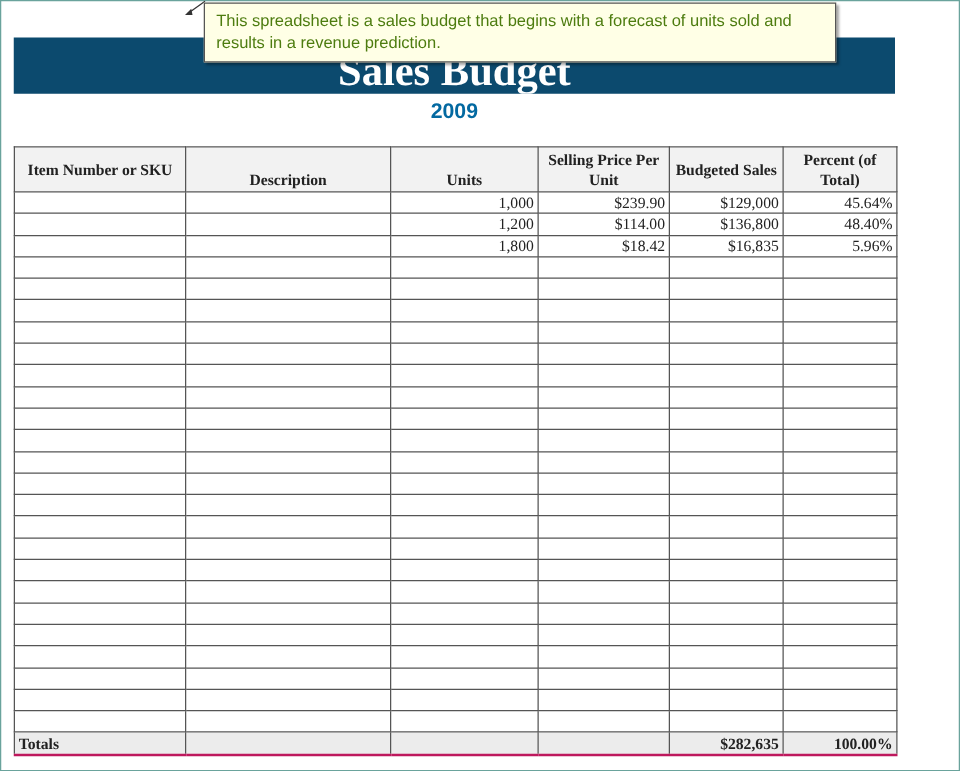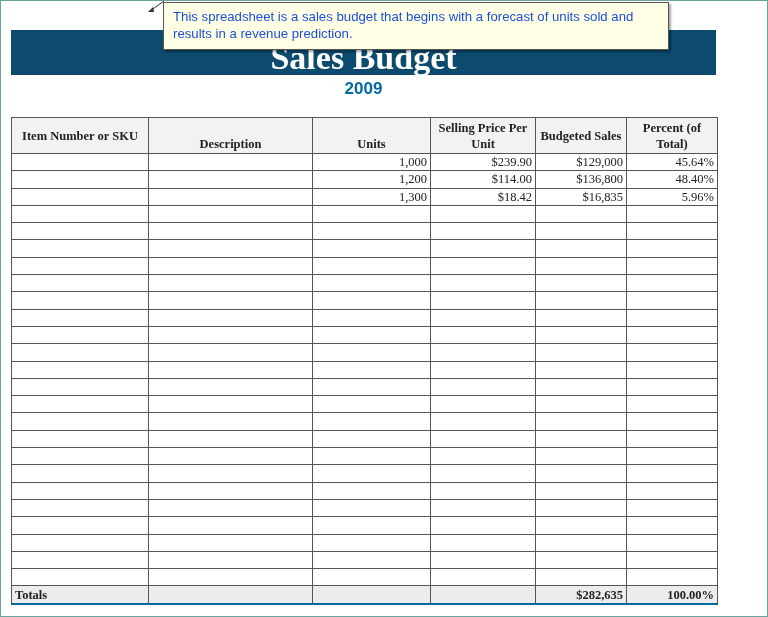--- a/index.html
+++ b/index.html
@@ -1,28 +1,28 @@
 <!DOCTYPE html>
 <html><head>
 <meta charset="utf-8">
 <style>
   html,body{margin:0;padding:0;}
   body{width:768px;height:617px;position:relative;background:#fff;overflow:hidden;font-family:"Liberation Serif",serif;}
   .frame{position:absolute;left:0;top:0;width:766px;height:615px;border:1px solid #6aa39c;}
   .banner{position:absolute;left:11px;top:30px;width:705px;height:45px;background:#0c4a6e;overflow:hidden;}
   .banner-title{position:absolute;left:0;right:0;top:8px;text-align:center;color:#fff;font-weight:bold;font-size:34px;line-height:40px;font-family:"Liberation Serif",serif;}
   .year{position:absolute;left:0;width:727px;top:79px;text-align:center;font-family:"Liberation Sans",sans-serif;font-weight:bold;font-size:17px;color:#0369a1;}
-  .tooltip{position:absolute;left:163px;top:2px;width:506px;height:48px;background:#ffffe6;border:1px solid #555;box-shadow:2px 2px 2px rgba(0,0,0,.35);font-family:"Liberation Sans",sans-serif;font-size:13.2px;line-height:17px;color:#1d4ed8;padding:5px 9px;box-sizing:border-box;z-index:5;}
+  .tooltip{position:absolute;left:163px;top:2px;width:506px;height:48px;background:#ffffe6;border:1px solid #555;box-shadow:2px 2px 2px rgba(0,0,0,.35);font-family:"Liberation Sans",sans-serif;font-size:13.2px;line-height:17px;color:#4d7c0f;padding:5px 9px;box-sizing:border-box;z-index:5;}
   .callout-line{position:absolute;left:148px;top:0;width:30px;height:14px;z-index:4;}
   table.sheet{position:absolute;left:11px;top:117px;border-collapse:collapse;table-layout:fixed;width:706px;}
   table.sheet td, table.sheet th{border:1px solid #555;padding:0 3px;font-size:12.5px;height:16.3px;line-height:16px;color:#222;overflow:hidden;white-space:nowrap;}
   table.sheet th{background:#f2f2f2;font-weight:bold;text-align:center;height:34px;line-height:16px;white-space:normal;vertical-align:middle;}
   table.sheet th.bottom{vertical-align:bottom;padding-bottom:1px;}
   td.num{text-align:right;}
-  tr.totals td{background:#ececec;font-weight:bold;height:17px;border-bottom:2px solid #0369a1;}
+  tr.totals td{background:#ececec;font-weight:bold;height:17px;border-bottom:2px solid #be185d;}
   tr.totals td.lbl{text-align:left;}
 </style>
 </head>
 <body>
 
 <div class="frame"></div>
 
 <svg class="callout-line" viewBox="0 0 30 14">
   <line x1="2" y1="11" x2="16" y2="1" stroke="#333" stroke-width="1"></line>
   <polygon points="0,12 5,7 6,12" fill="#333"></polygon>
@@ -70,21 +70,21 @@
       <td></td>
       <td></td>
       <td class="num">1,200</td>
       <td class="num">$114.00</td>
       <td class="num">$136,800</td>
       <td class="num">48.40%</td>
     </tr>
     <tr>
       <td></td>
       <td></td>
-      <td class="num">1,300</td>
+      <td class="num">1,800</td>
       <td class="num">$18.42</td>
       <td class="num">$16,835</td>
       <td class="num">5.96%</td>
     </tr>
   <tr>
         <td></td>
         <td></td>
         <td class="num"></td>
         <td class="num"></td>
         <td class="num"></td>

